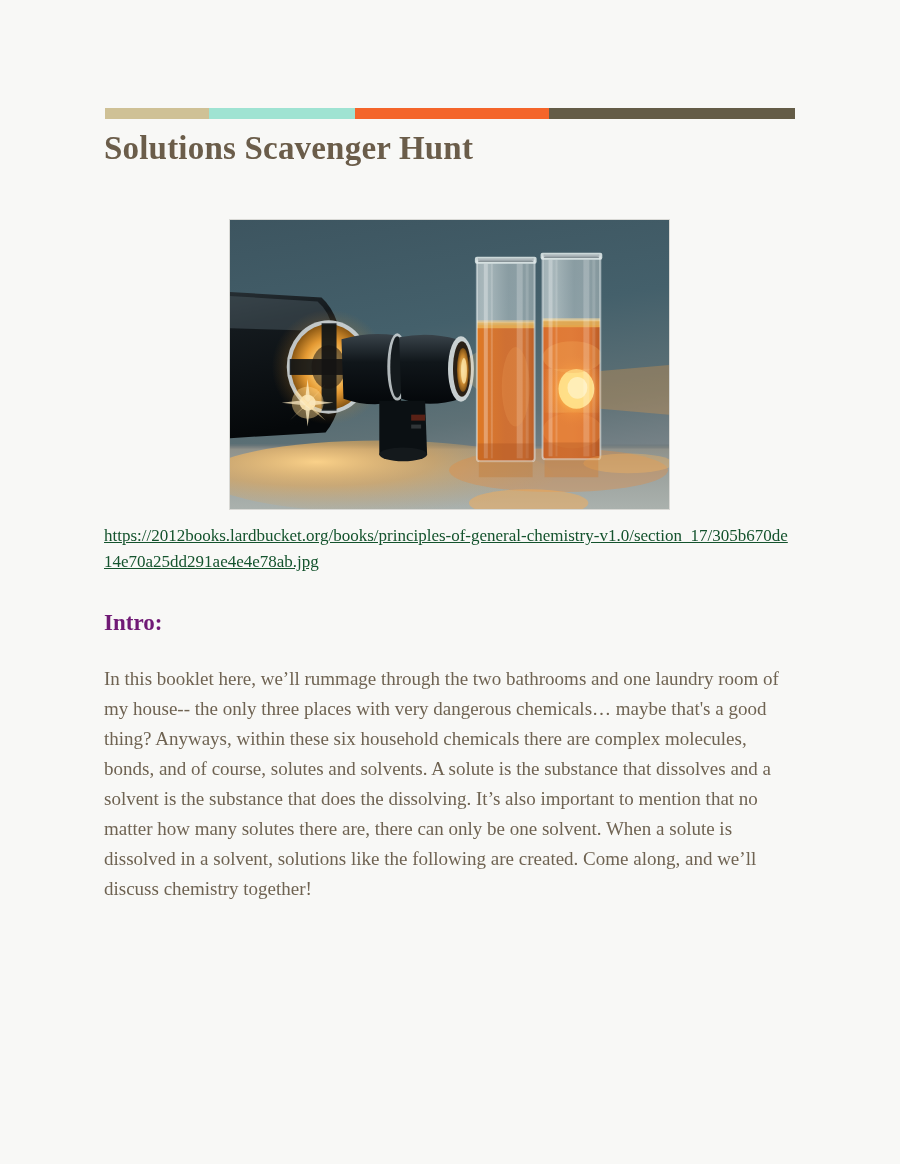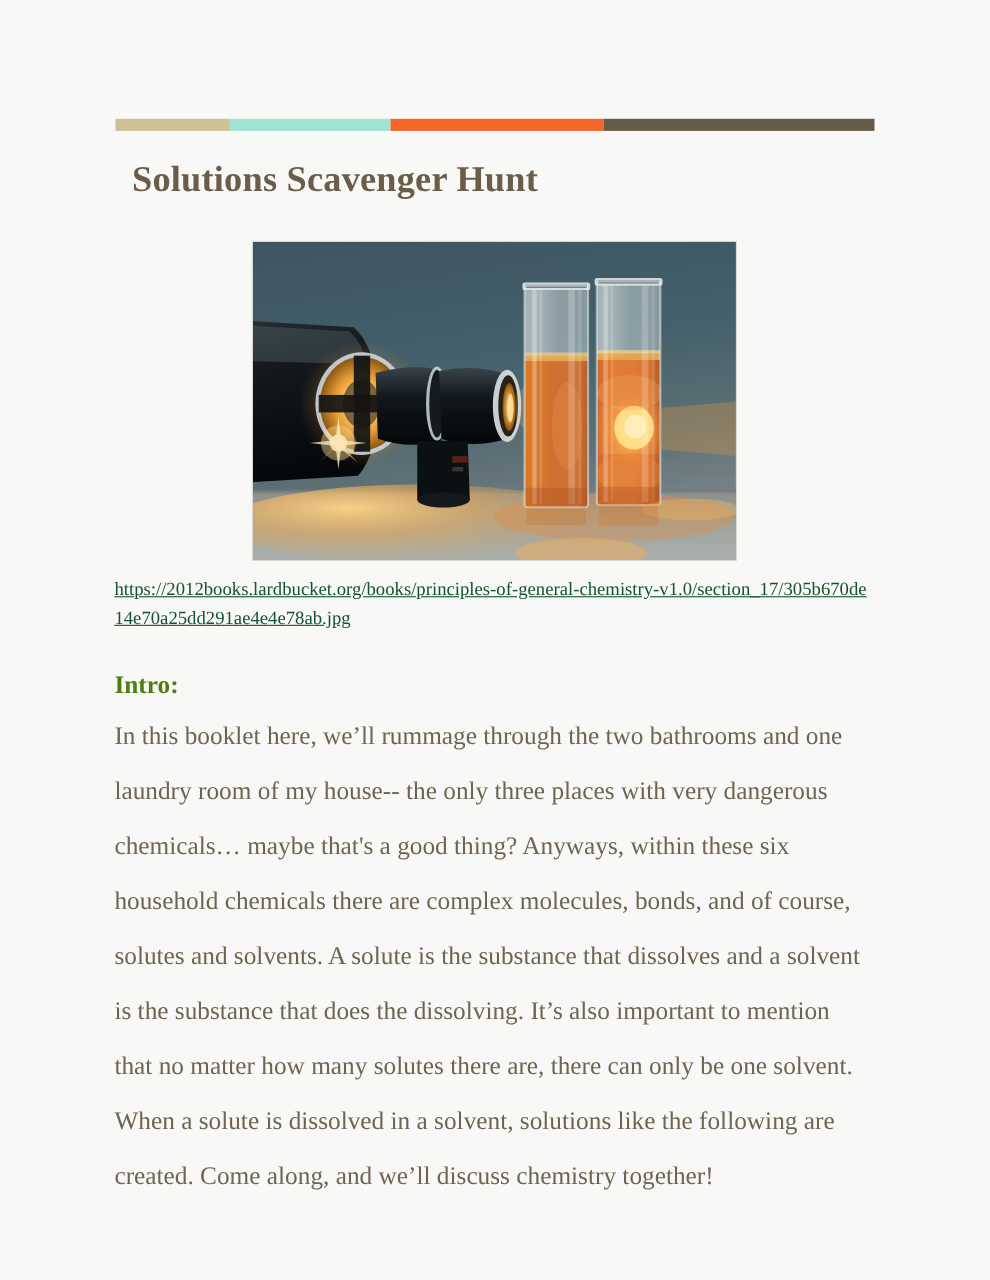--- a/index.html
+++ b/index.html
@@ -34,21 +34,21 @@
   .seg-1 { width: 15.0%; }
   .seg-2 { width: 21.3%; }
   .seg-3 { width: 28.0%; }
   .seg-4 { width: 35.7%; }
 
   
   .doc-title {
     position: absolute;
     left: 104px;
     top: 130px;
-    margin: 16px;
+    margin: 0;
     font-size: 33px;
     font-weight: bold;
     letter-spacing: 0.2px;
     color: #6b5d4a;
     font-family: "Liberation Serif", "DejaVu Serif", serif;
   }
 
   
   .figure {
     position: absolute;
@@ -84,33 +84,33 @@
   }
 
   
   .intro-heading {
     position: absolute;
     left: 104px;
     top: 610px;
     margin: 0;
     font-size: 23px;
     font-weight: bold;
-    color: #4d7c0f;
+    color: #701a75;
     font-family: "Liberation Serif", "DejaVu Serif", serif;
   }
 
   
   .intro-body {
     position: absolute;
     left: 104px;
-    top: 644px;
+    top: 664px;
     width: 690px;
     margin: 0;
-    font-size: 23px;
-    line-height: 50px;
+    font-size: 19px;
+    line-height: 30px;
     color: #6f6352;
     font-family: "Liberation Serif", "DejaVu Serif", serif;
     text-align: left;
   }
 </style>
 </head>
 <body>
 
 <div class="page">
 

